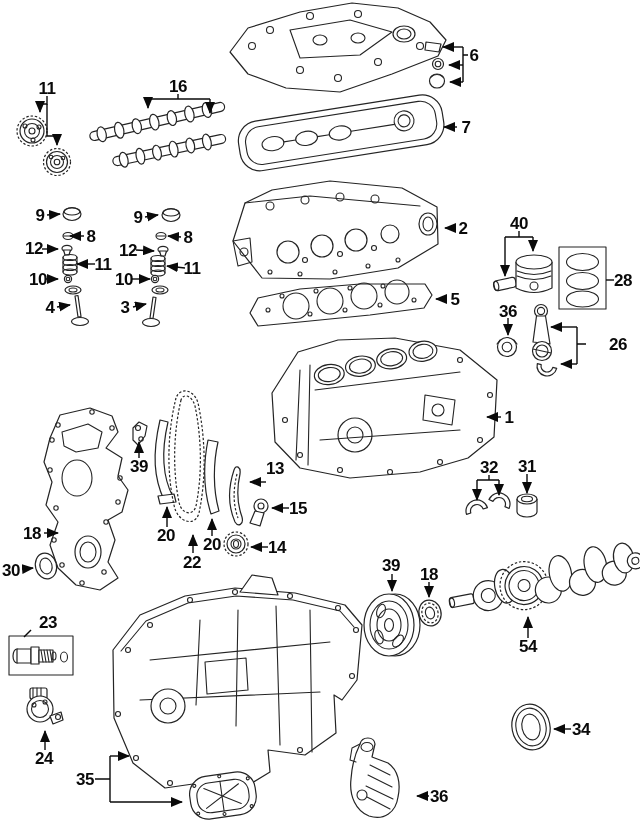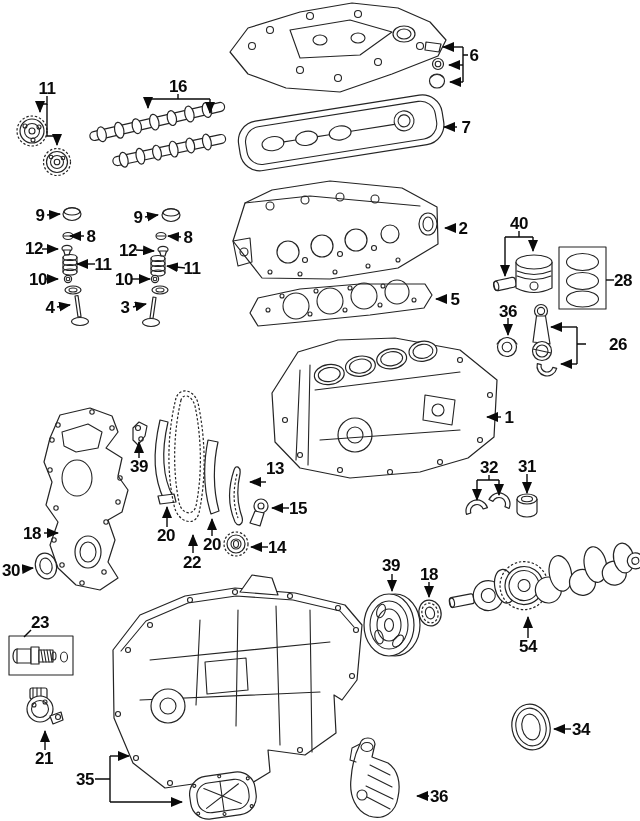--- a/index.html
+++ b/index.html
@@ -547,18 +547,18 @@
 <span class="callout" style="left:212px;top:544px">20</span>
 <span class="callout" style="left:277px;top:547px">14</span>
 <span class="callout" style="left:32px;top:533px">18</span>
 <span class="callout" style="left:11px;top:570px">30</span>
 <span class="callout" style="left:489px;top:467px">32</span>
 <span class="callout" style="left:527px;top:466px">31</span>
 <span class="callout" style="left:391px;top:565px">39</span>
 <span class="callout" style="left:429px;top:574px">18</span>
 <span class="callout" style="left:528px;top:646px">54</span>
 <span class="callout" style="left:581px;top:729px">34</span>
-<span class="callout" style="left:40px;top:622px">23</span>
-<span class="callout" style="left:44px;top:758px">21</span>
+<span class="callout" style="left:48px;top:622px">23</span>
+<span class="callout" style="left:44px;top:758px">24</span>
 <span class="callout" style="left:85px;top:779px">35</span>
 <span class="callout" style="left:439px;top:796px">36</span>
 
 </div>
 
 </body></html>

